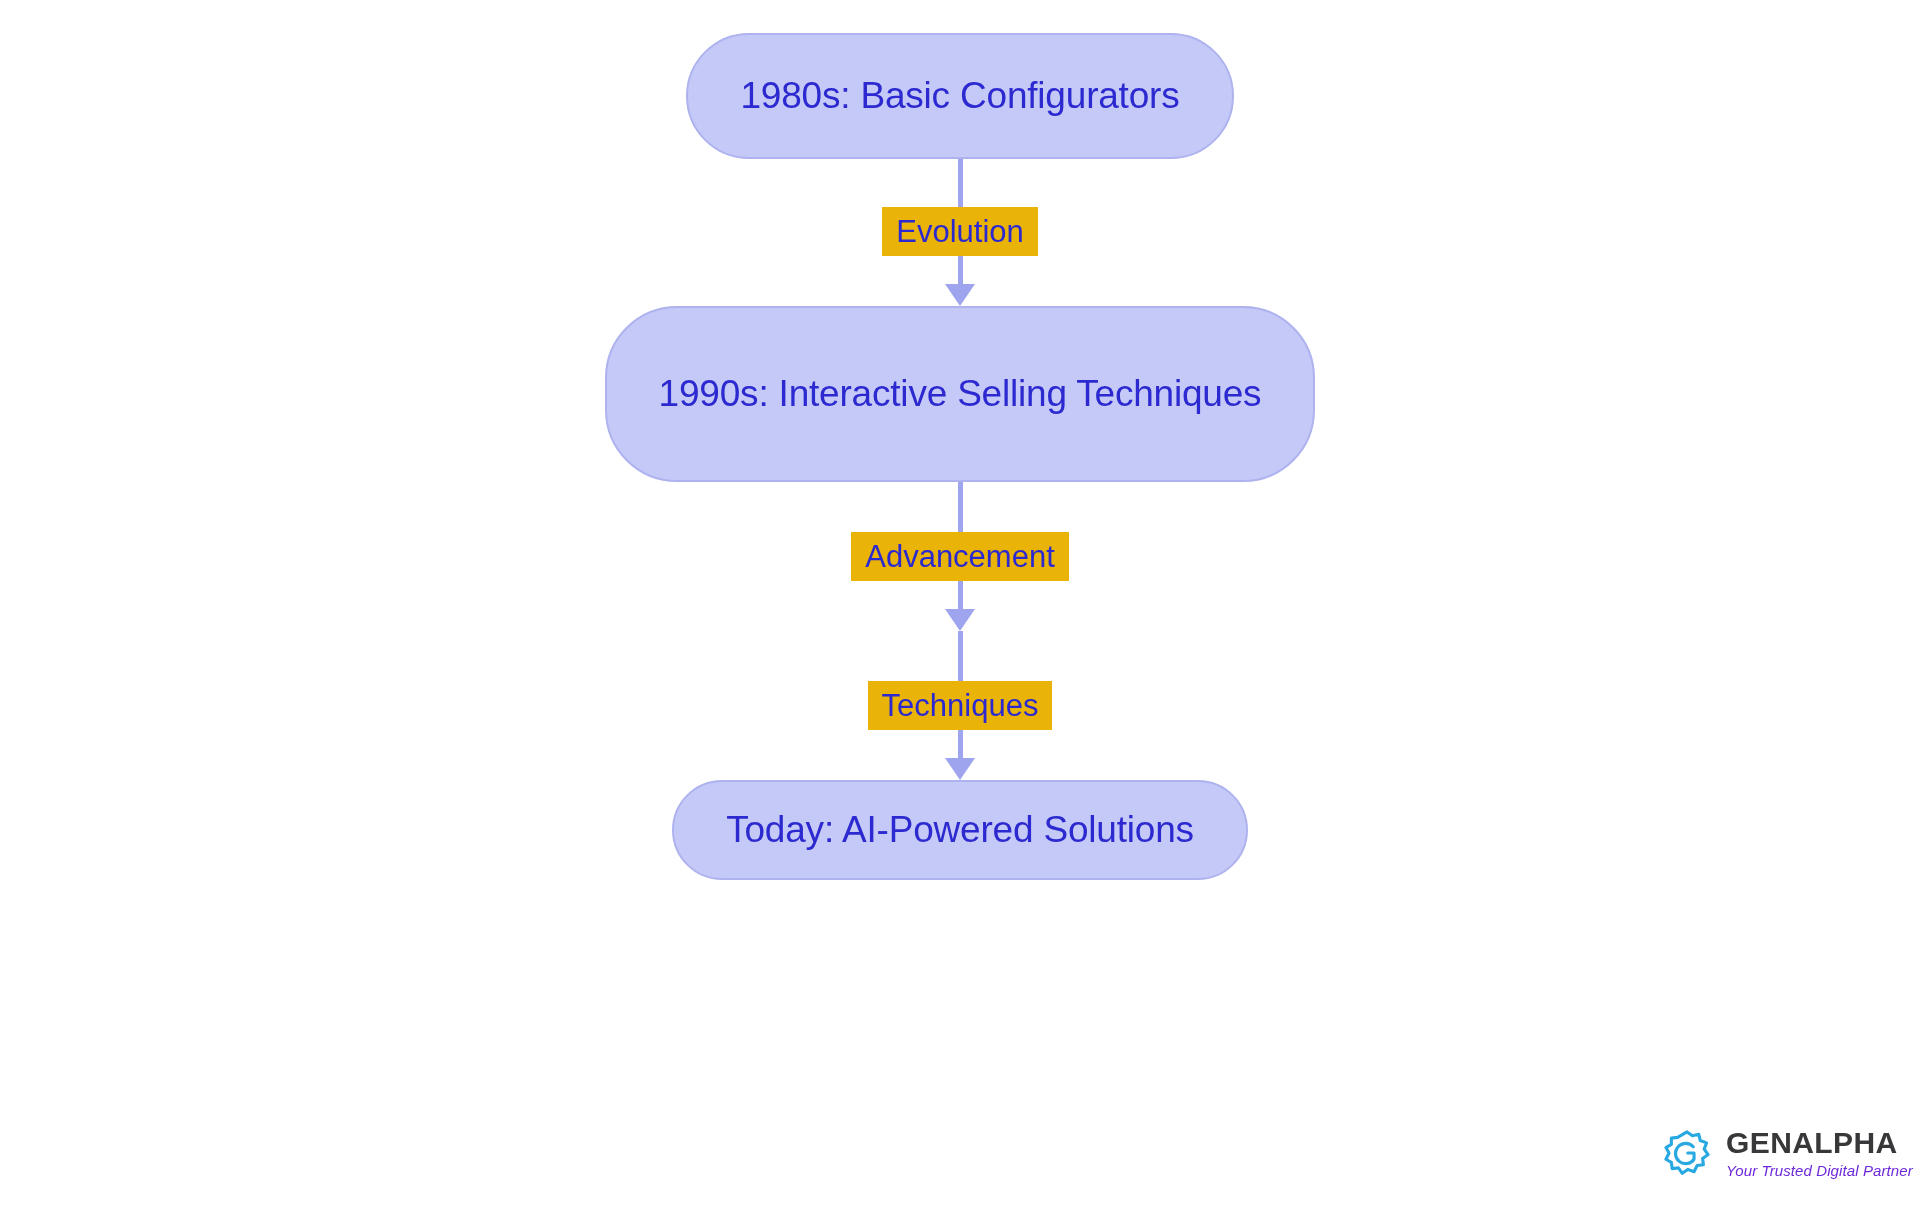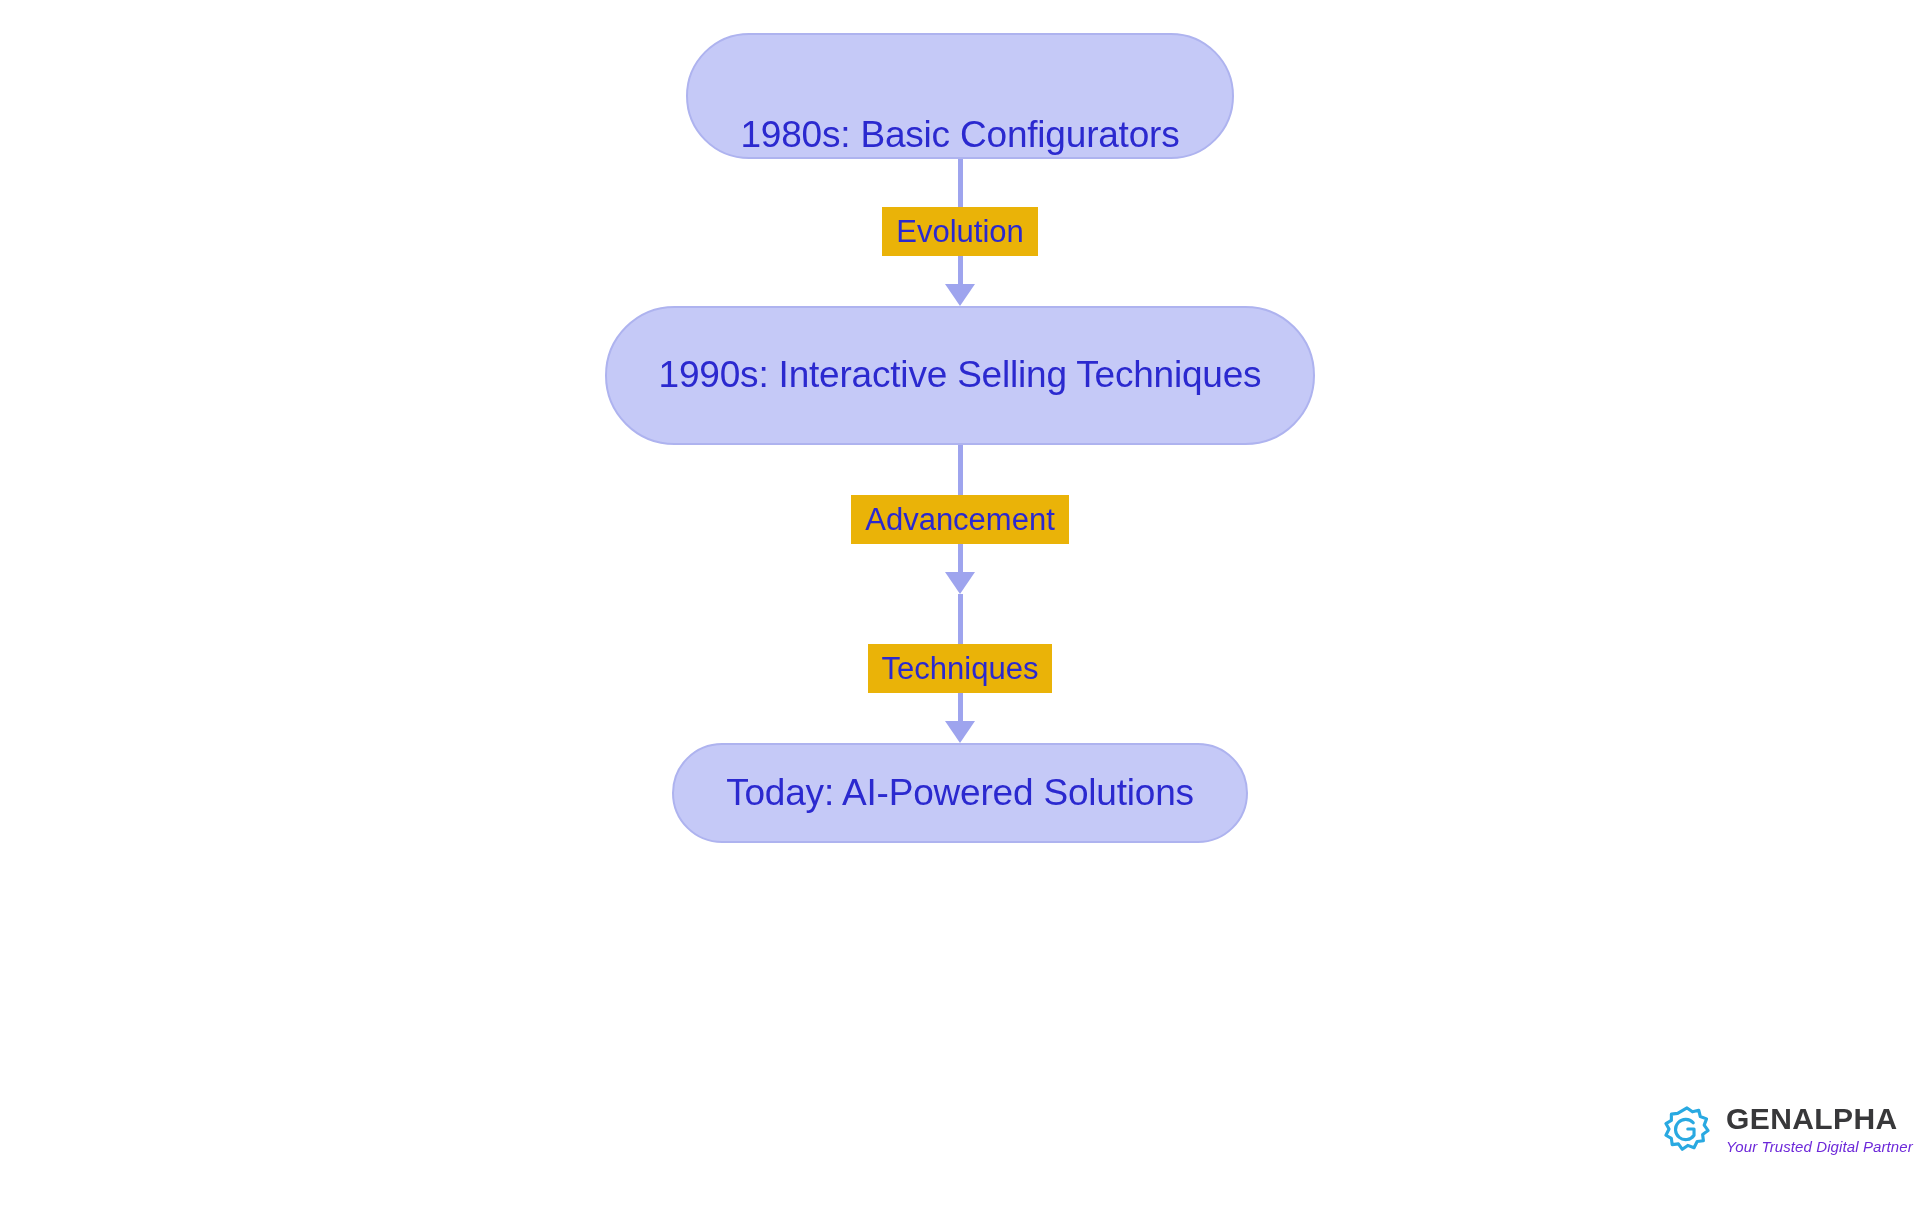--- a/index.html
+++ b/index.html
@@ -43,22 +43,22 @@
     justify-content: center;
     text-align: center;
     font-size: 37px;
     font-weight: 400;
     letter-spacing: -0.2px;
     line-height: 1.15;
     padding: 0 52px;
     white-space: nowrap;
   }
 
-  .node-1 { height: 126px; align-items: flex-end; }
-  .node-2 { height: 139px; text-align: center; }
+  .node-1 { height: 126px; }
+  .node-2 { height: 176px; text-align: center; }
   .node-3 { height: 139px; }
   .node-4 { height: 100px; }
 
   
   .edge {
     position: relative;
     width: 100%;
     display: flex;
     flex-direction: column;
     align-items: center;
@@ -164,21 +164,21 @@
       <div class="edge-line-bottom"></div>
       <div class="edge-arrow"></div>
     </div>
 
     <div class="node node-4">
       <span>Today: AI-Powered Solutions</span>
     </div>
 
   </div>
 
-  <div class="brand-logo" style="left:1662px; top:1104px;">
+  <div class="brand-logo" style="left:1662px; top:1128px;">
     <span class="brand-mark">
       <svg viewBox="0 0 64 64" width="50" height="50" aria-hidden="true">
         <g fill="none" stroke="#29a9e1" stroke-width="4" stroke-linejoin="round" stroke-linecap="round">
           <path d="M32 5 L39 10 L47 8 L49 16 L57 19 L54 27 L59 34 L52 39 L53 47 L45 48 L41 56 L33 53 L26 58 L21 51 L13 52 L12 44 L5 40 L9 32 L5 25 L12 21 L12 13 L20 12 Z"></path>
           <path d="M40 24 A13 13 0 1 0 41 40 L41 32 L33 32"></path>
         </g>
       </svg>
     </span>
     <span class="brand-text">
       <span class="brand-name">GENALPHA</span>

